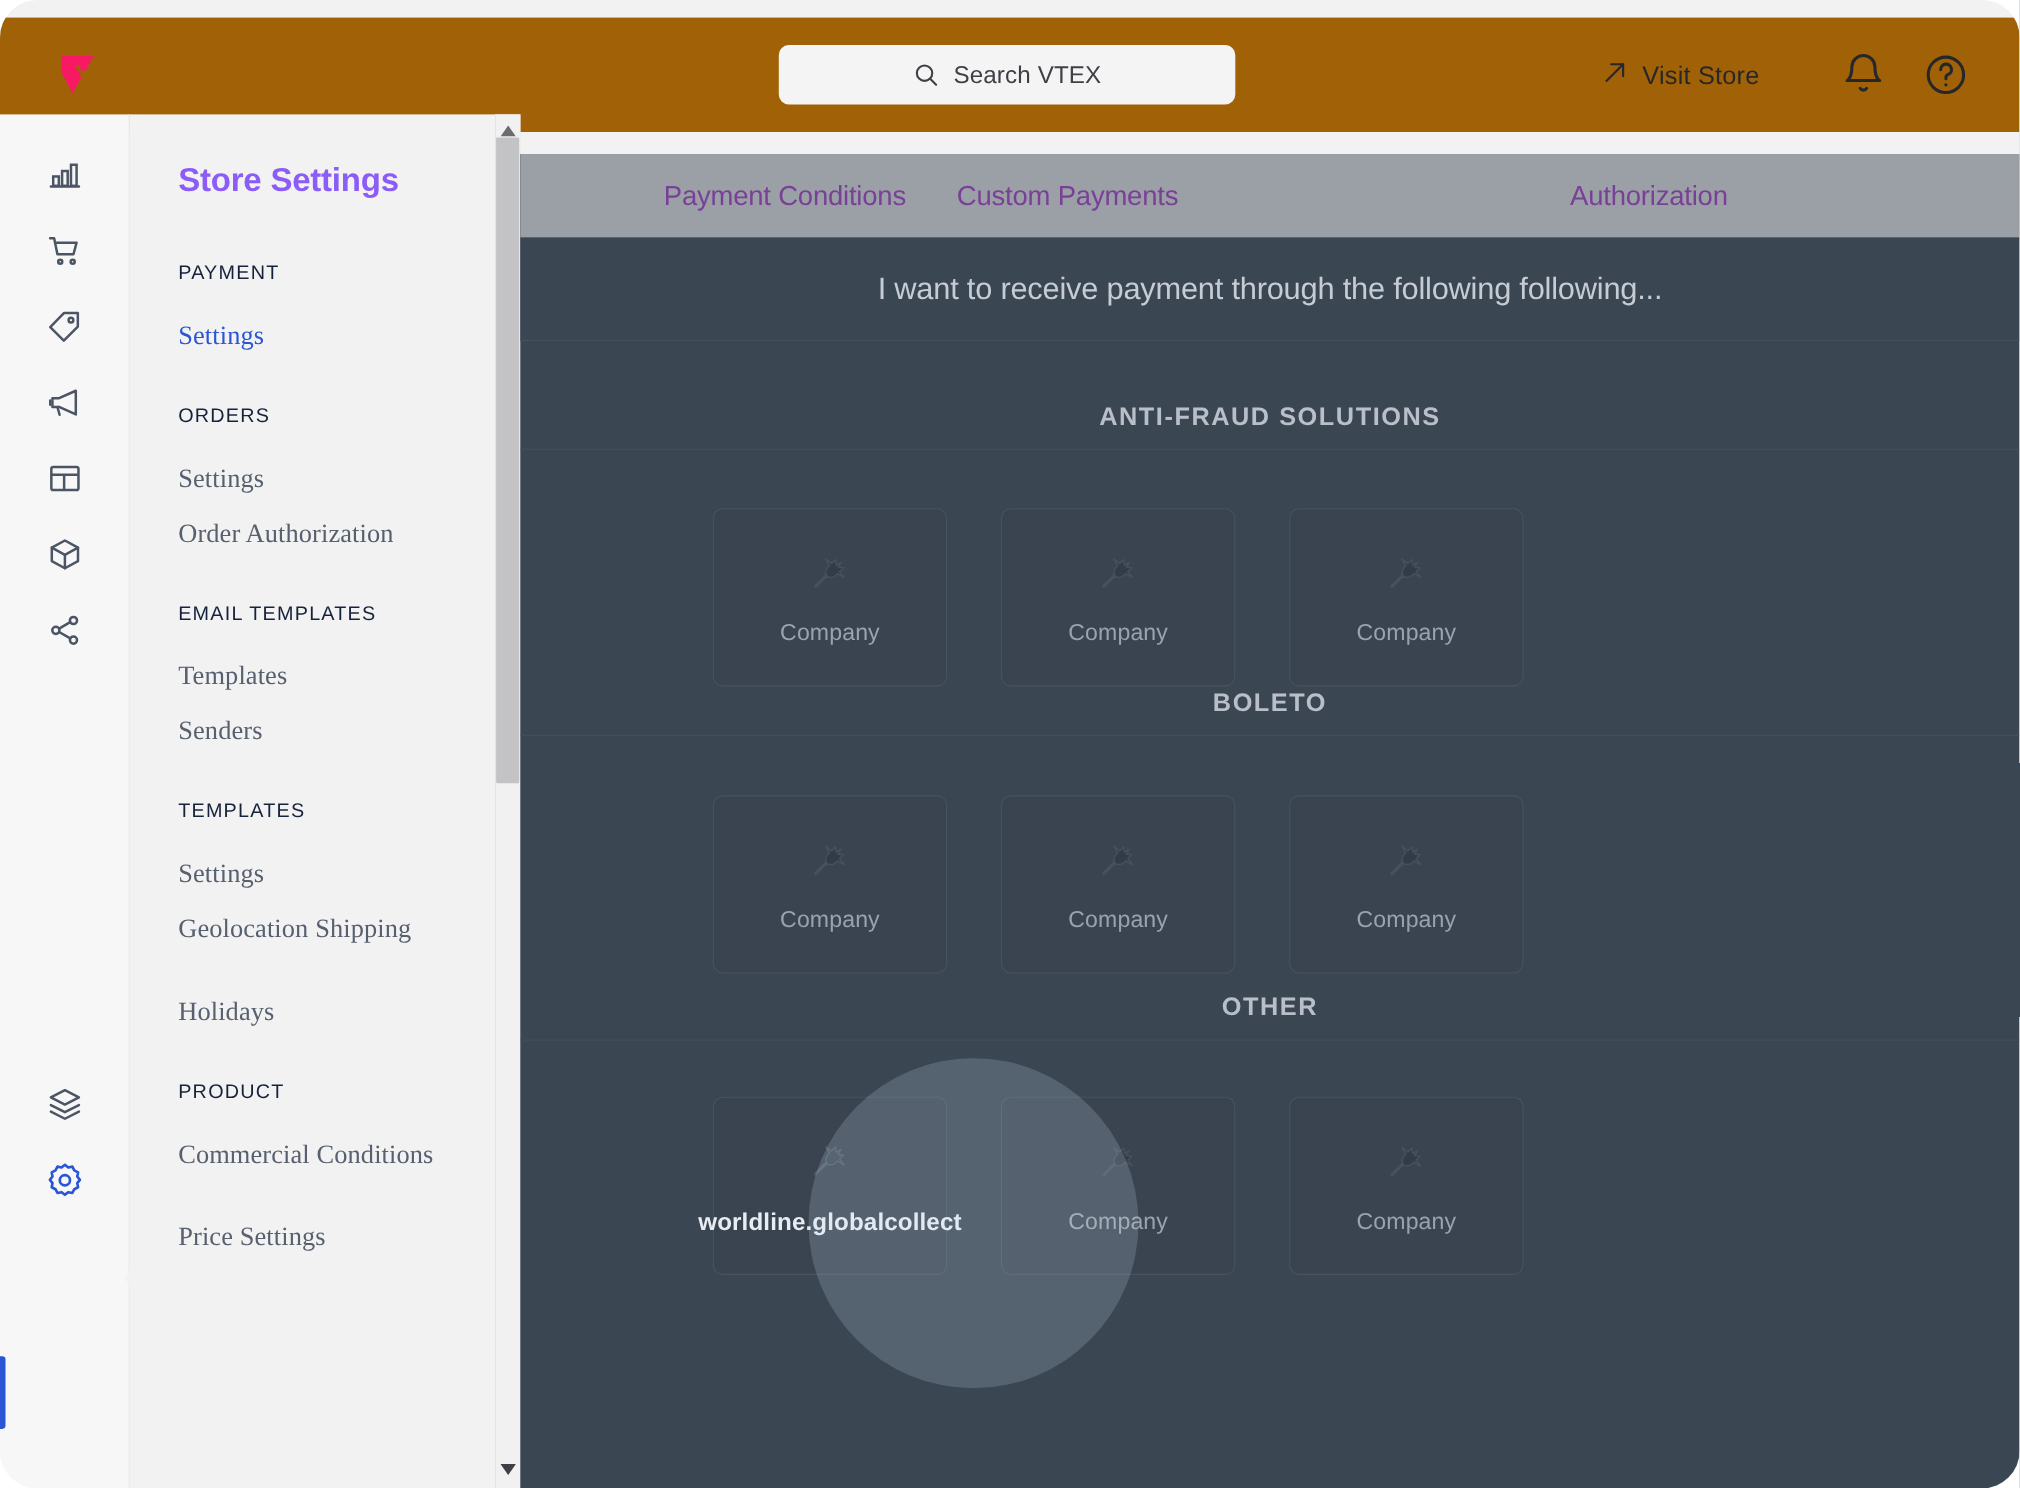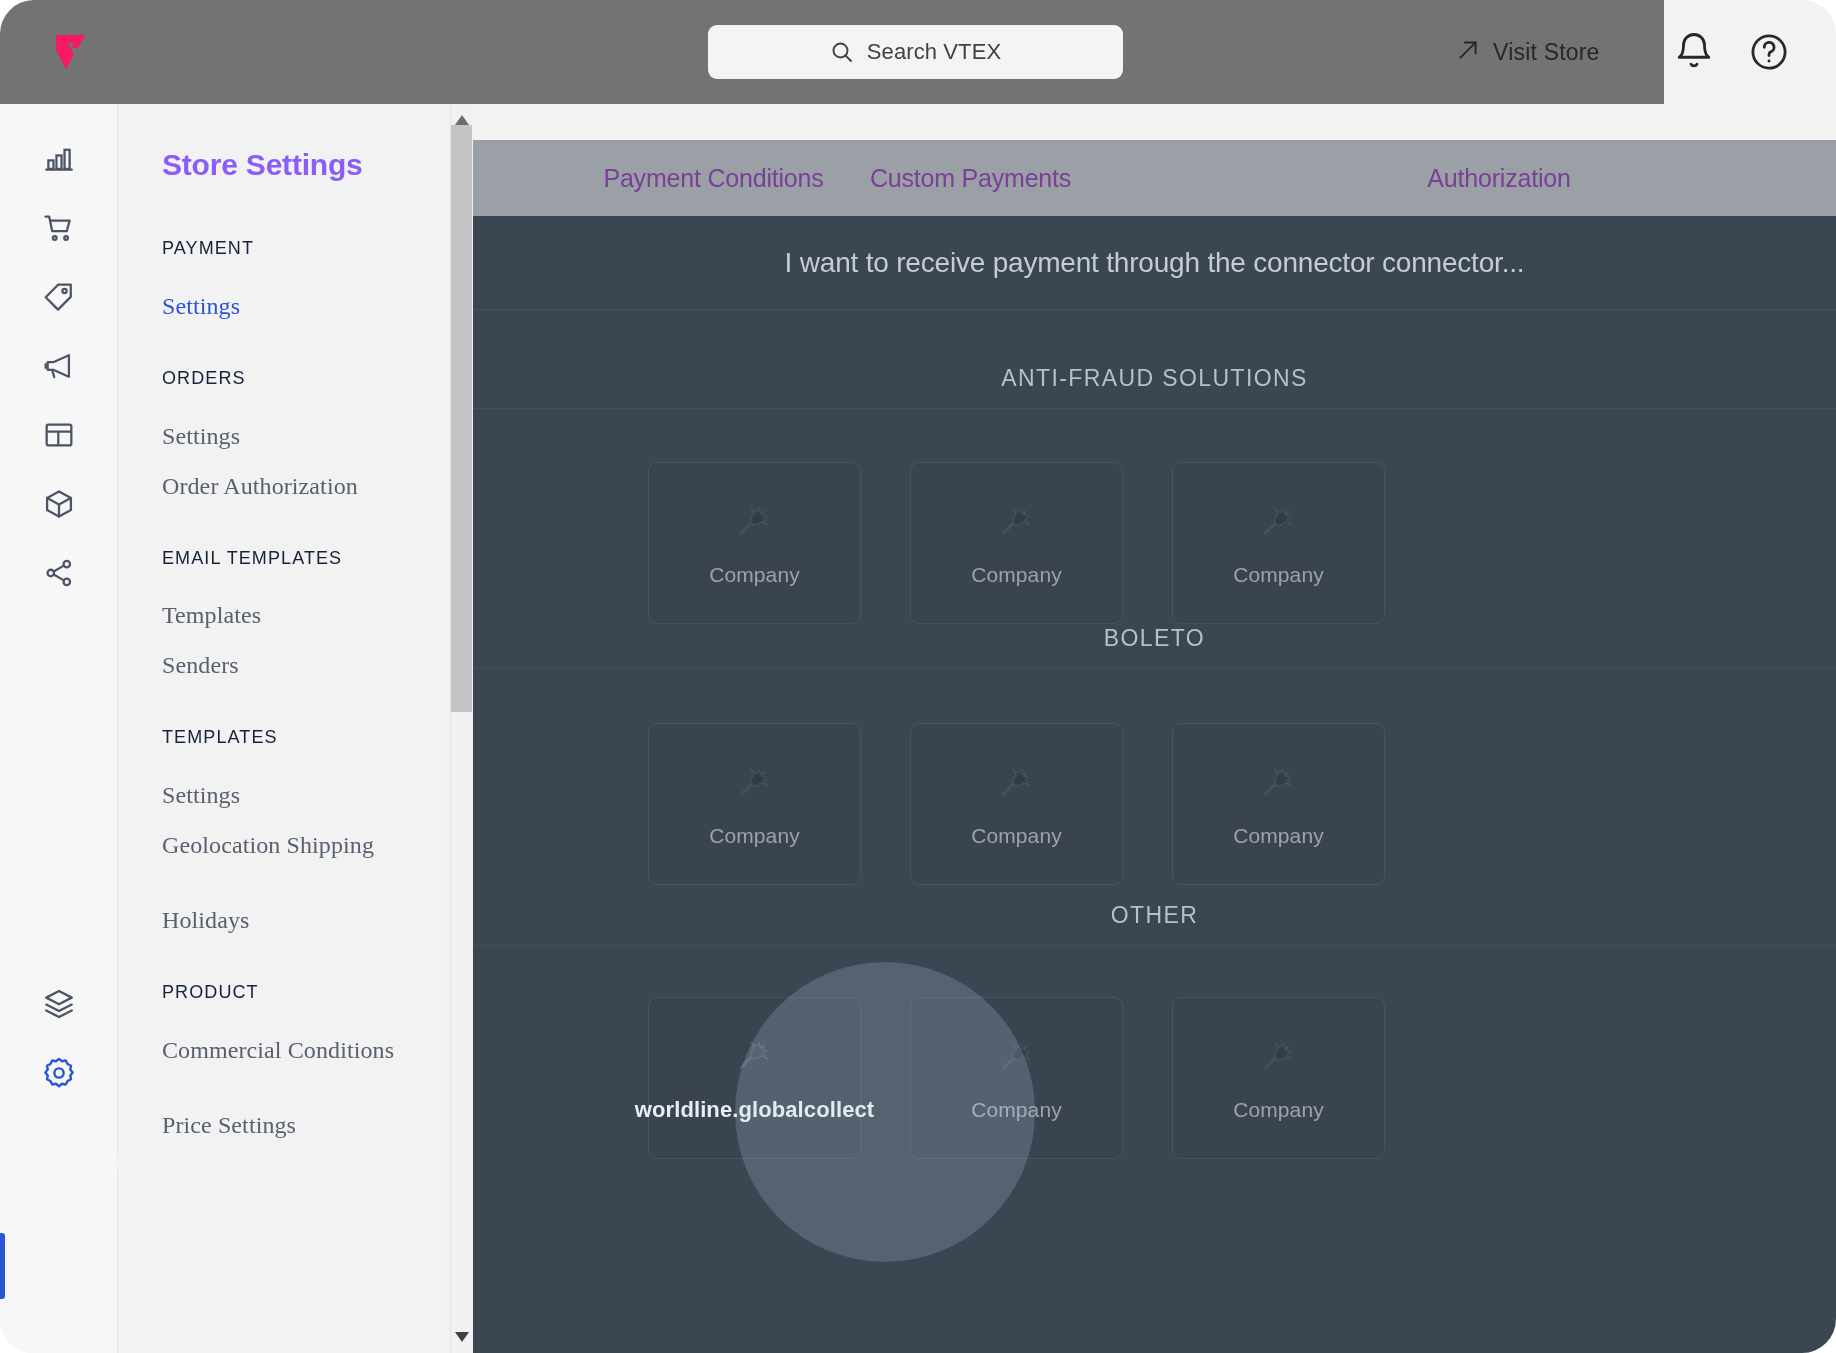--- a/index.html
+++ b/index.html
@@ -12,23 +12,23 @@
   #app {
     position: relative;
     width: 1836px; height: 1353px;
     background: #f2f2f2;
     border-radius: 34px;
     overflow: hidden;
   }
 
   
   #topbar {
-    position: absolute; left: 0; top: 0;
-    width: 1664px; height: 104px;
-    background: #737373;
+    position: absolute; left: 0; top: 16px;
+    width: 1836px; height: 104px;
+    background: #a16207;
     display: flex; align-items: center;
   }
   #vtex-logo {
     position: absolute; left: 52px; top: 30px;
     width: 44px; height: 44px;
   }
   #search-box {
     position: absolute; left: 708px; top: 25px;
     width: 415px; height: 54px;
     background: #f4f4f5;
@@ -152,21 +152,21 @@
     display: flex; align-items: center; justify-content: center;
     border-bottom: 1px solid #455161;
   }
   #headline-band .hl {
     font-size: 28px; color: #c6ccd4; letter-spacing: -.2px;
   }
 
   .section-head {
     position: absolute; left: 0; width: 1363px;
     text-align: center;
-    font-size: 23px; font-weight: normal; color: #b8bfc8; letter-spacing: 1.4px;
+    font-size: 23px; font-weight: bold; color: #b8bfc8; letter-spacing: 1.4px;
   }
   .sec-divider {
     position: absolute; left: 0; width: 1363px; height: 1px;
     background: #454f5c;
   }
 
   .card {
     position: absolute;
     width: 213px; height: 162px;
     background: #3a4450;
@@ -378,21 +378,21 @@
 
   <div id="main">
 
     <div id="tabbar">
       <div class="tab" style="left:123px; width:235px">Payment Conditions</div>
       <div class="tab" style="left:390px; width:215px">Custom Payments</div>
       <div class="tab" style="left:935px; width:182px">Authorization</div>
     </div>
 
     <div id="headline-band">
-      <span class="hl">I want to receive payment through the connector connector...</span>
+      <span class="hl">I want to receive payment through the following following...</span>
     </div>
 
     <div class="section-head" style="top:225px">ANTI-FRAUD SOLUTIONS</div>
     <div class="sec-divider" style="top:268px"></div>
 
     <div class="card" style="left:175px; top:322px">
       <span class="plug">
         <svg width="44" height="44" viewBox="0 0 24 24" fill="#323c48" stroke="#47515d" stroke-width=".7">
           <path d="M9.6 13.1a3.6 3.6 0 0 0 5.1 0l.8-.8 3.4 2-2.4-3 1.9-1.9-2.6-.5 1.5-2.4-2.4 1.5-.5-2.6-1.9 1.9-3-2.4 2 3.4-.8.8a3.6 3.6 0 0 0 0 5.1z"></path>
           <path d="M9.8 13.4L4.6 18.6" stroke="#47515d" stroke-width="1.6" stroke-linecap="round" fill="none"></path>

